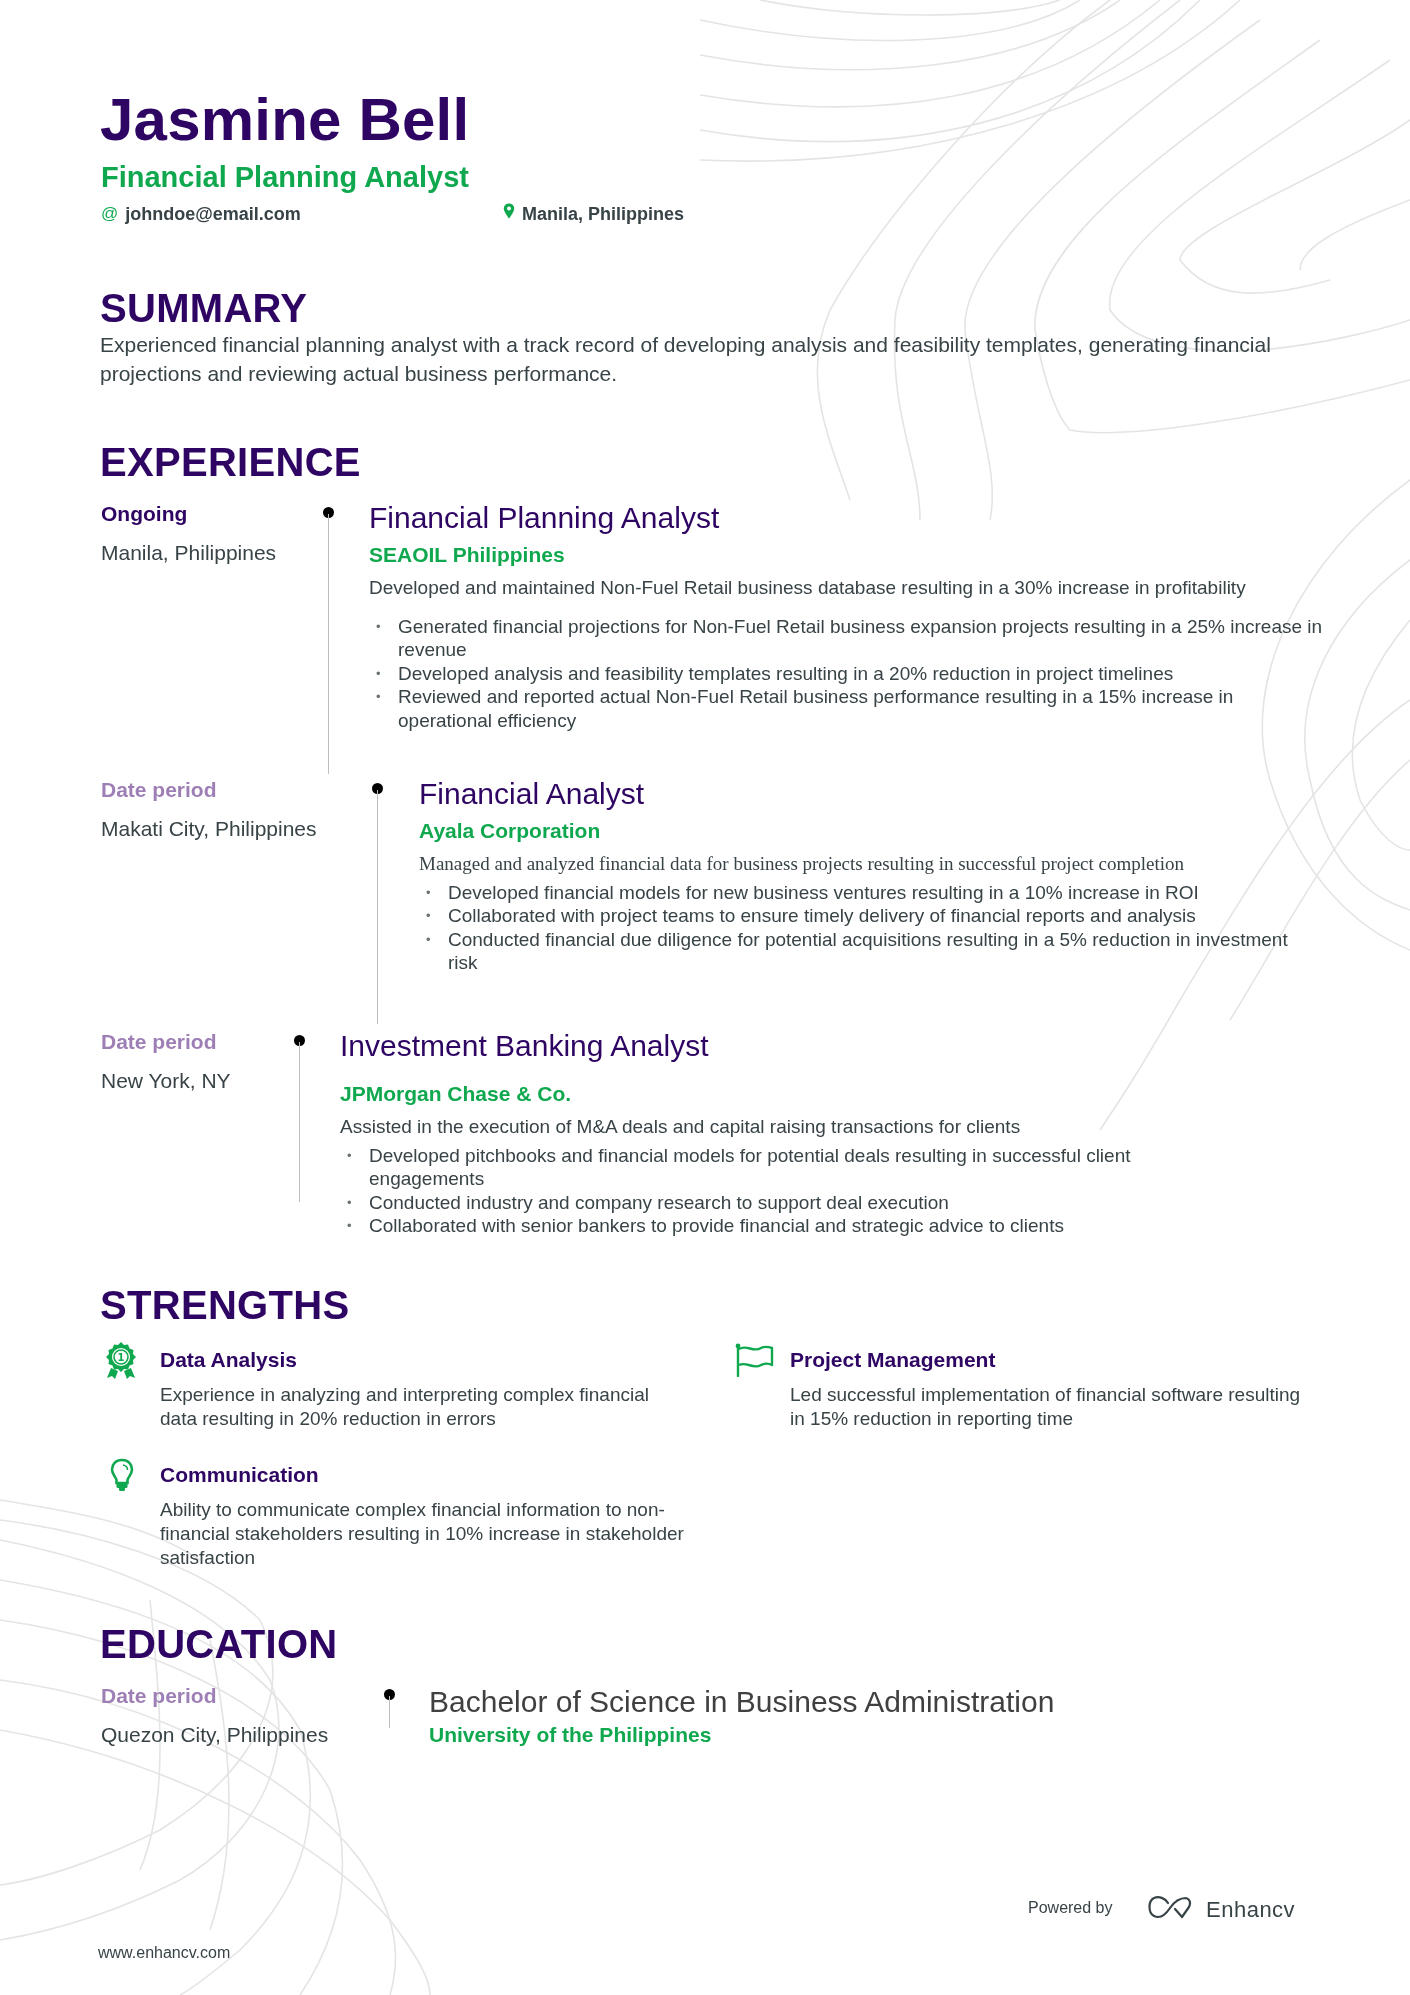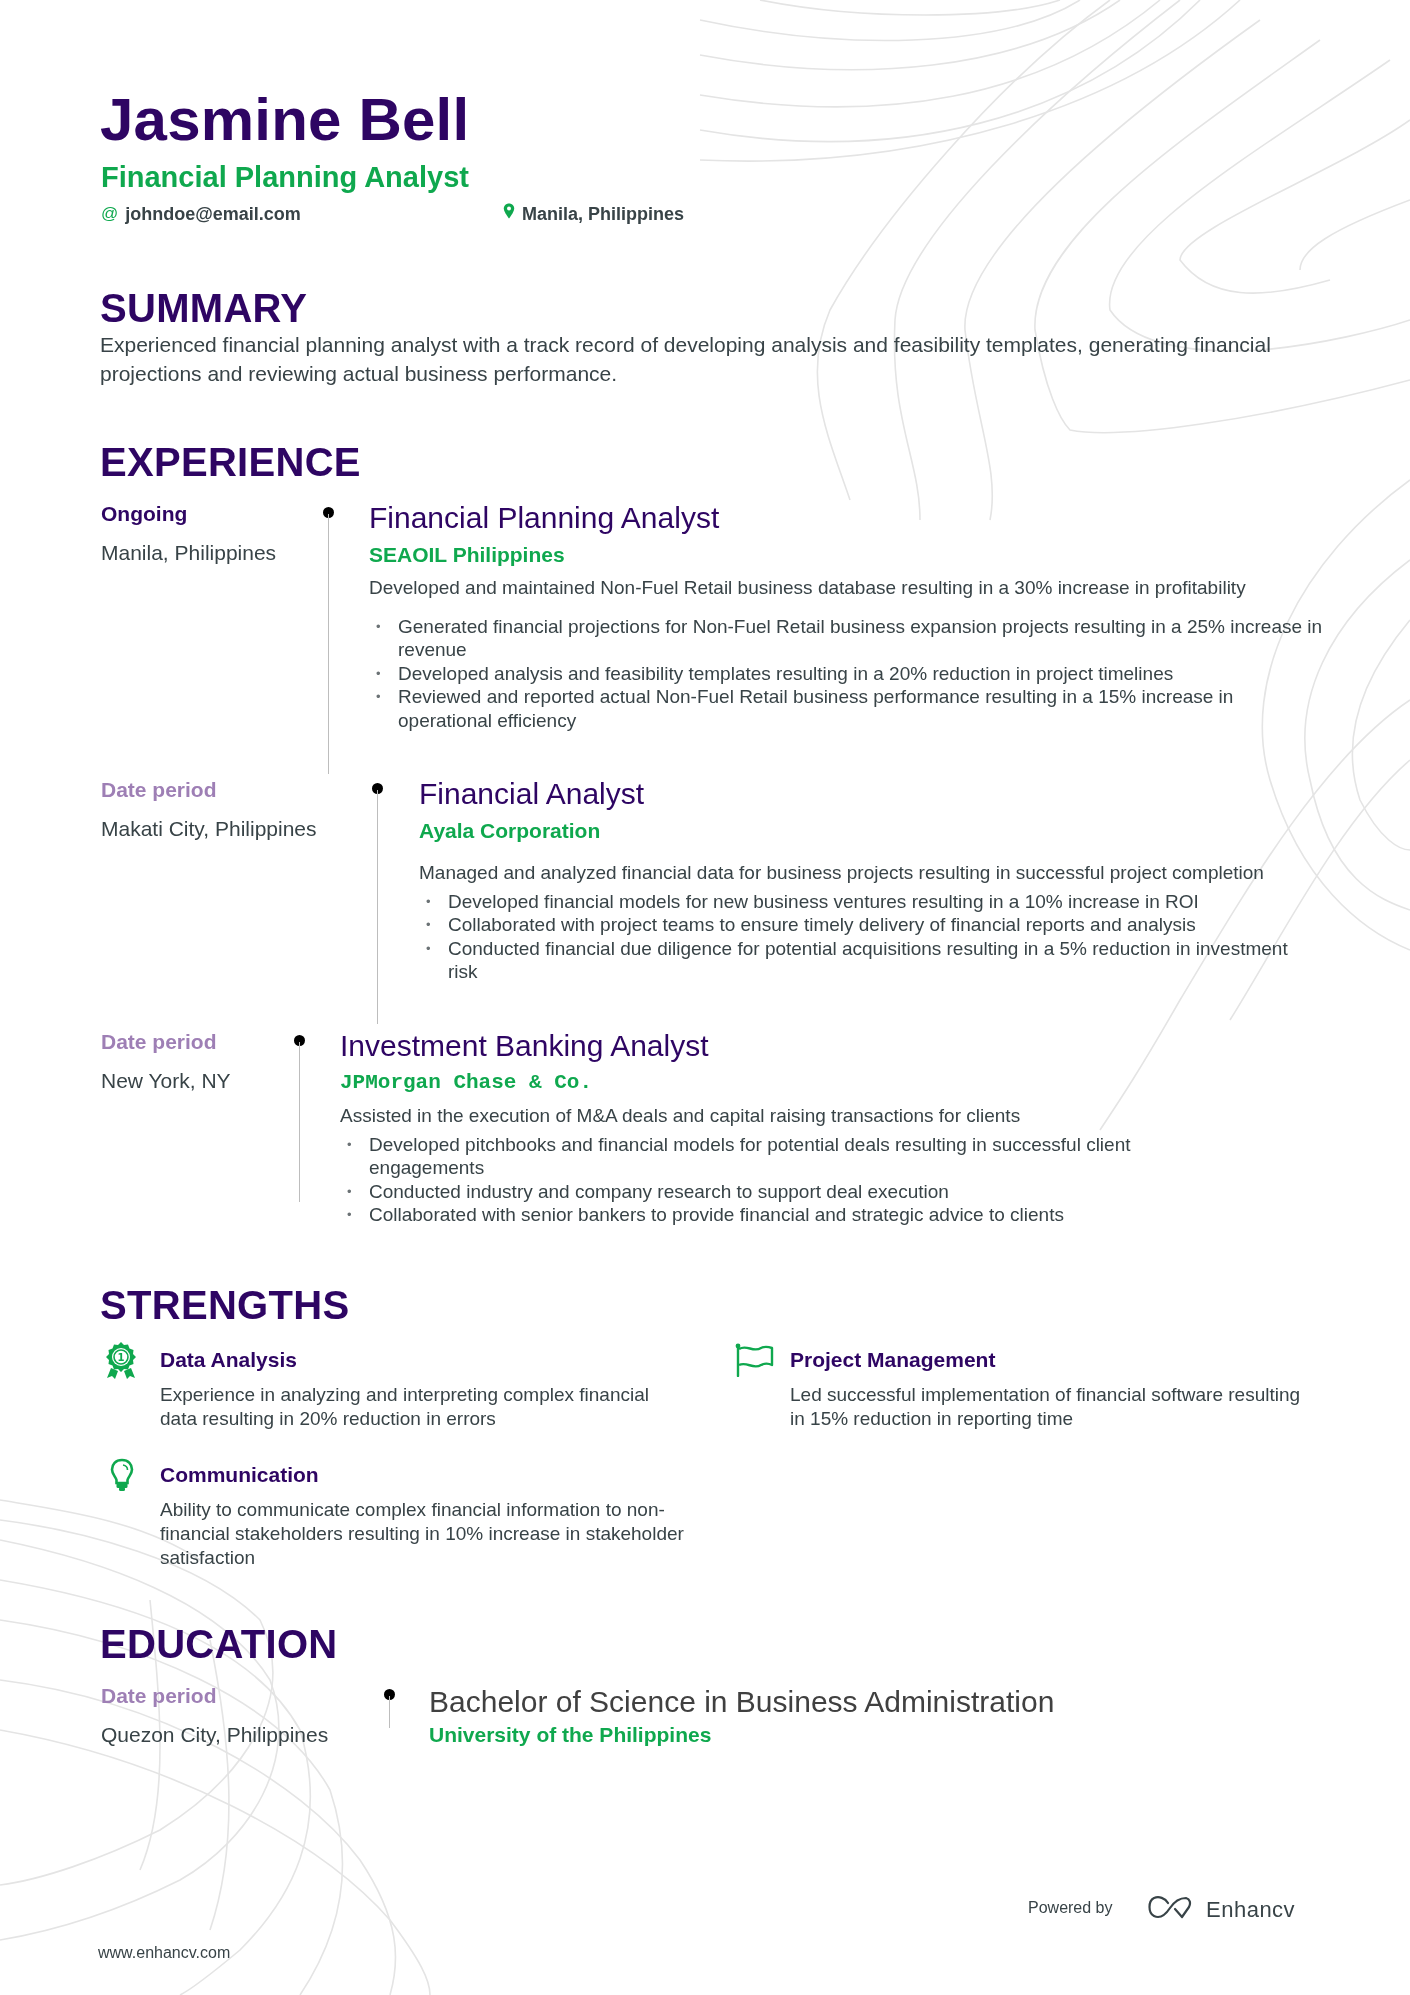--- a/index.html
+++ b/index.html
@@ -104,37 +104,37 @@
   </div>
 
   <div>
     <div class="abs date period" style="left:101px;top:776px;">Date period</div>
     <div class="abs loc" style="left:101px;top:815px;">Makati City, Philippines</div>
     <div class="abs dot" style="left:372px;top:783px;"></div>
     <div class="abs vline" style="left:376.5px;top:790px;height:234px;"></div>
     <div class="abs" style="left:419px;top:776px;width:900px;">
       <div class="jtitle">Financial Analyst</div>
       <div class="company" style="margin-top:5px;">Ayala Corporation</div>
-      <div class="desc" style="margin-top:16px;width:850px;">Managed and analyzed financial data for business projects resulting in successful project completion</div>
+      <div class="desc" style="margin-top:7px;width:850px;font-family:Liberation Serif, serif;">Managed and analyzed financial data for business projects resulting in successful project completion</div>
       <ul class="bul" style="margin-top:5px;width:880px;">
         <li>Developed financial models for new business ventures resulting in a 10% increase in ROI</li>
         <li>Collaborated with project teams to ensure timely delivery of financial reports and analysis</li>
         <li>Conducted financial due diligence for potential acquisitions resulting in a 5% reduction in investment risk</li>
       </ul>
     </div>
   </div>
 
   <div>
     <div class="abs date period" style="left:101px;top:1028px;">Date period</div>
     <div class="abs loc" style="left:101px;top:1067px;">New York, NY</div>
     <div class="abs dot" style="left:294px;top:1035px;"></div>
     <div class="abs vline" style="left:298.5px;top:1042px;height:160px;"></div>
     <div class="abs" style="left:340px;top:1028px;width:960px;">
       <div class="jtitle">Investment Banking Analyst</div>
-      <div class="company" style="margin-top:5px;font-family:Liberation Mono, monospace;">JPMorgan Chase &amp; Co.</div>
+      <div class="company" style="margin-top:16px;">JPMorgan Chase &amp; Co.</div>
       <div class="desc" style="margin-top:7px;width:900px;">Assisted in the execution of M&amp;A deals and capital raising transactions for clients</div>
       <ul class="bul" style="margin-top:5px;width:900px;">
         <li>Developed pitchbooks and financial models for potential deals resulting in successful client engagements</li>
         <li>Conducted industry and company research to support deal execution</li>
         <li>Collaborated with senior bankers to provide financial and strategic advice to clients</li>
       </ul>
     </div>
   </div>
 
   <div class="abs h2" style="top:1281px;">STRENGTHS</div>

